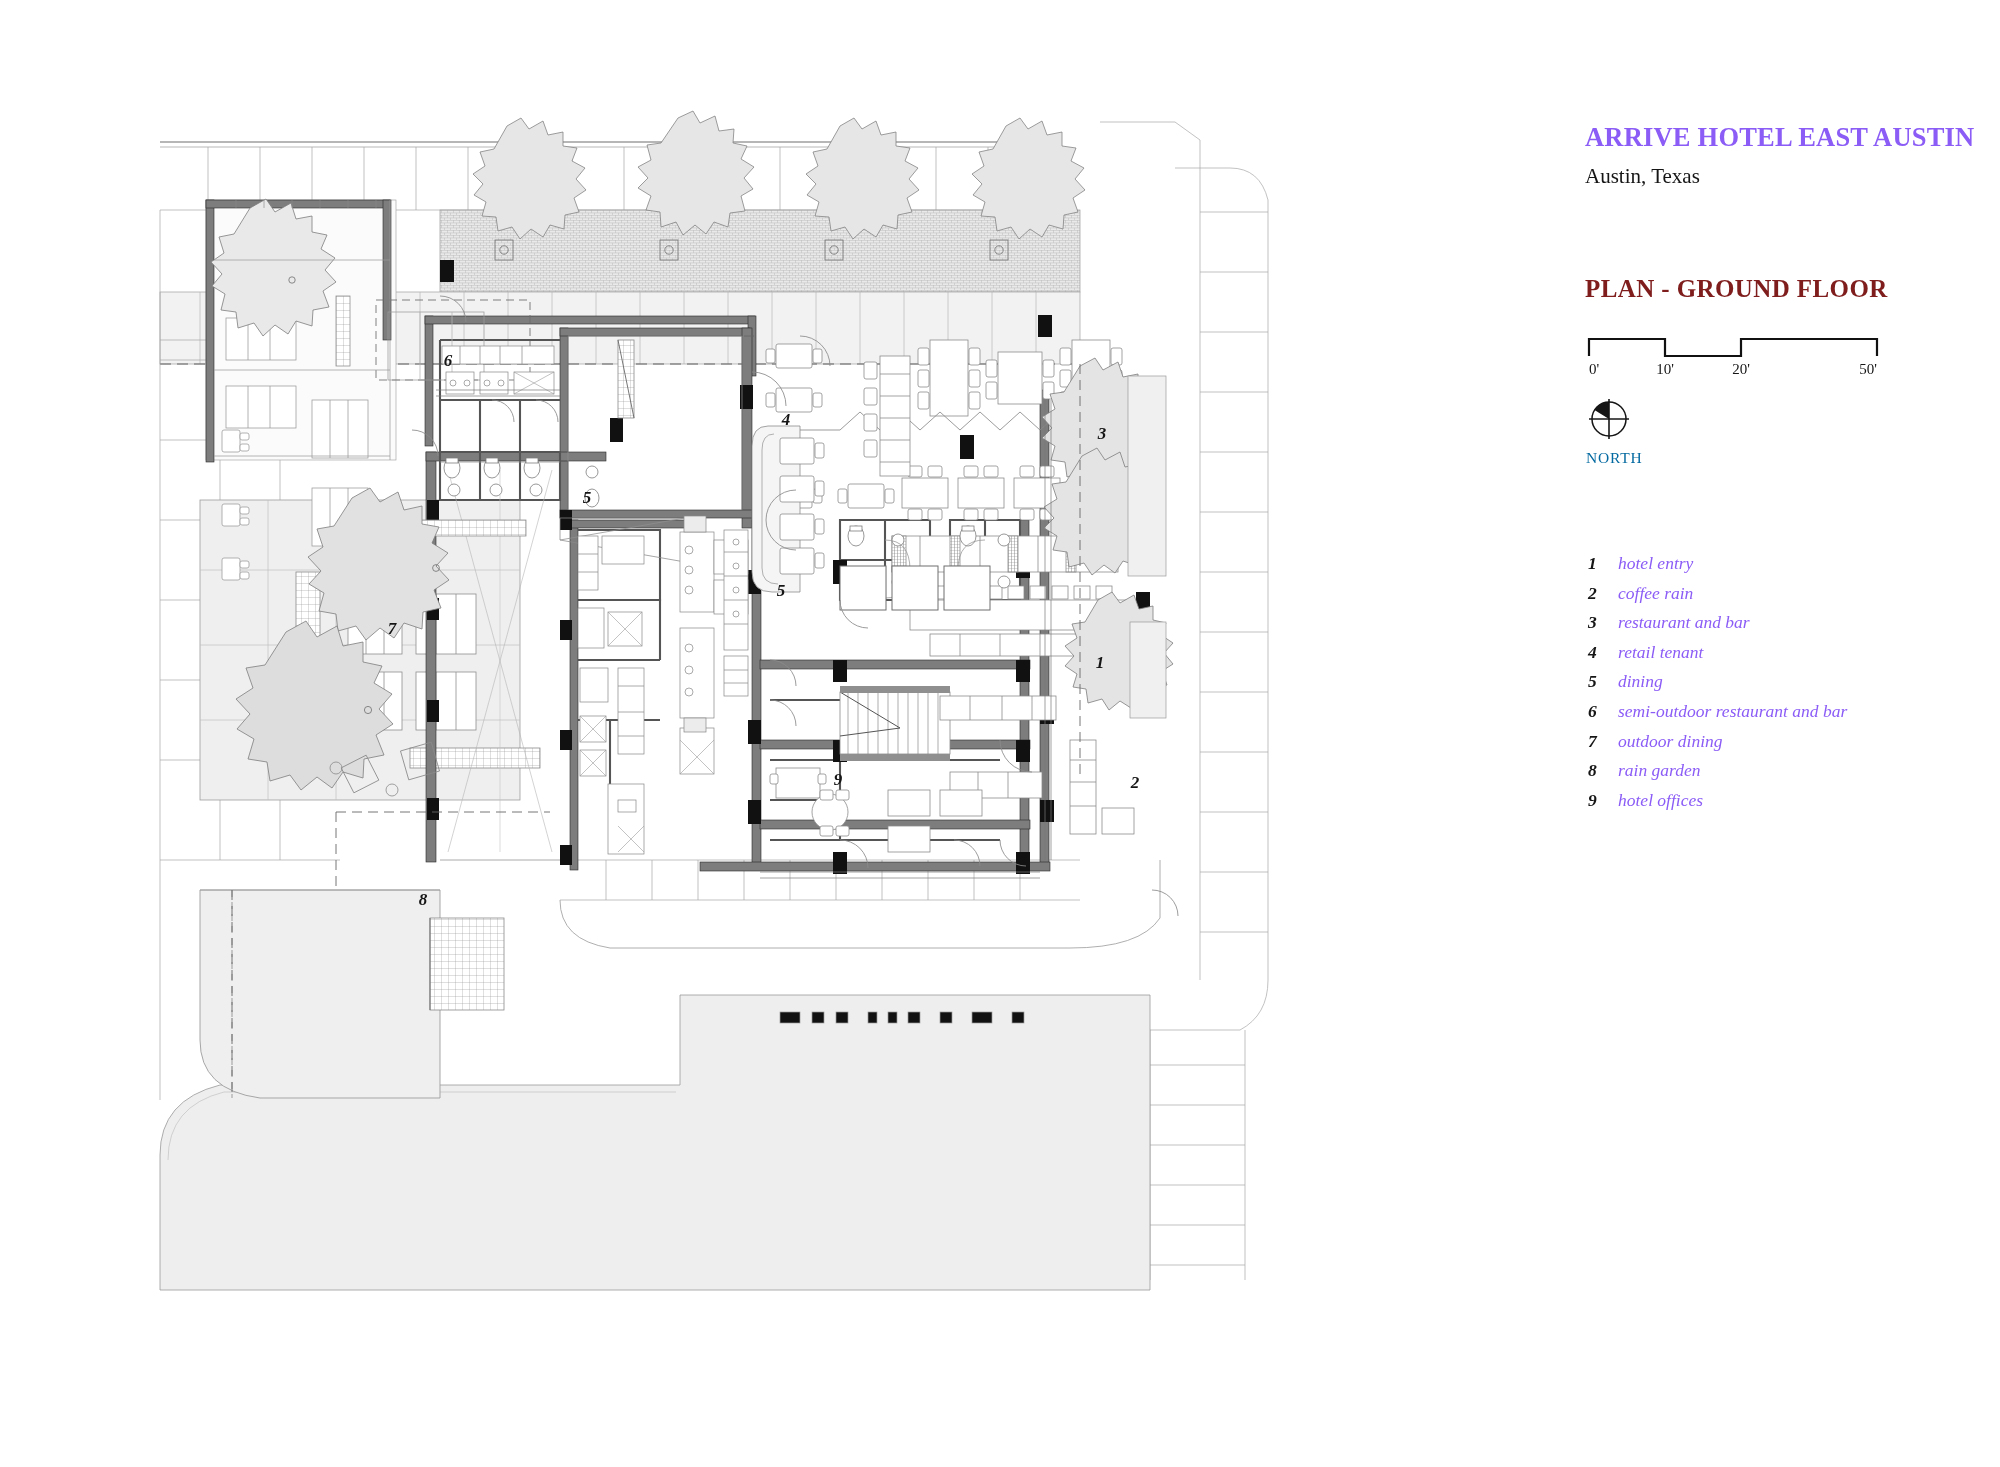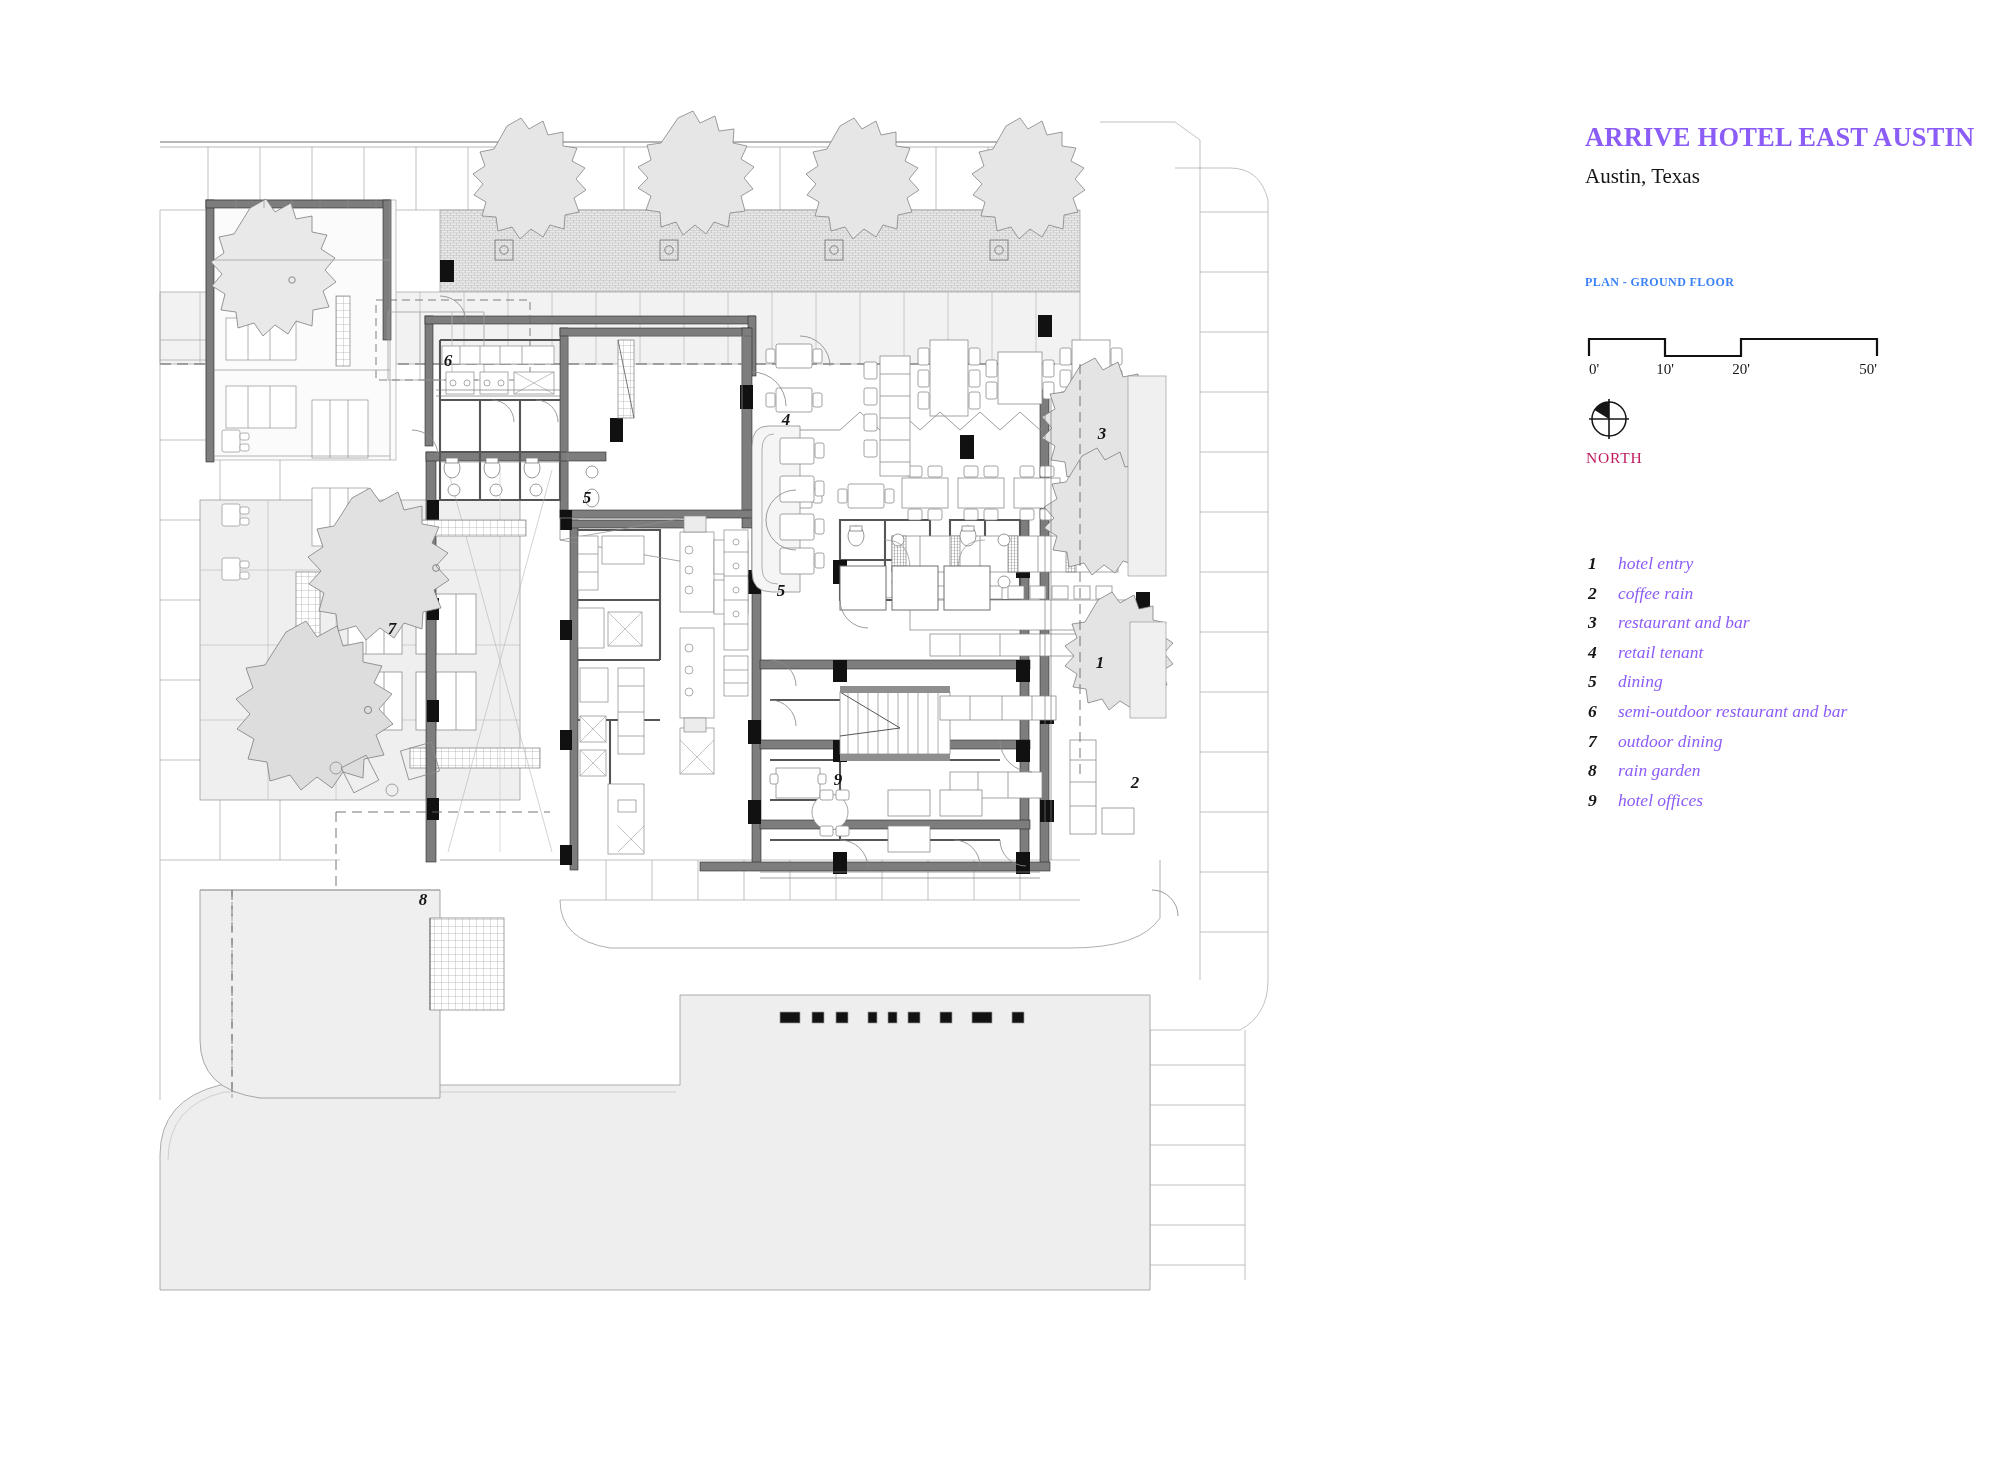--- a/index.html
+++ b/index.html
@@ -55,23 +55,23 @@
     margin-top: 12px;
     color: #161616;
   }
 
   #sheet-label {
     position: absolute;
     left: 1585px;
     top: 275px;
     font-family: "Liberation Serif", serif;
     font-weight: bold;
-    font-size: 12px;
+    font-size: 25px;
     letter-spacing: 0.4px;
-    color: #3b82f6;
+    color: #7f1d1d;
   }
 
   
   #scalebar {
     position: absolute;
     left: 1585px;
     top: 330px;
     width: 300px;
   }
   #scalebar svg { display:block; }
@@ -85,21 +85,21 @@
   #northblock {
     position: absolute;
     left: 1586px;
     top: 396px;
   }
   #north-label {
     font-family: "Liberation Serif", serif;
     font-size: 15.5px;
     letter-spacing: 0.8px;
     margin-top: 3px;
-    color: #be185d;
+    color: #0369a1;
   }
 
   
   #legend {
     position: absolute;
     left: 1588px;
     top: 553px;
     width: 400px;
   }
   .legend-row {

